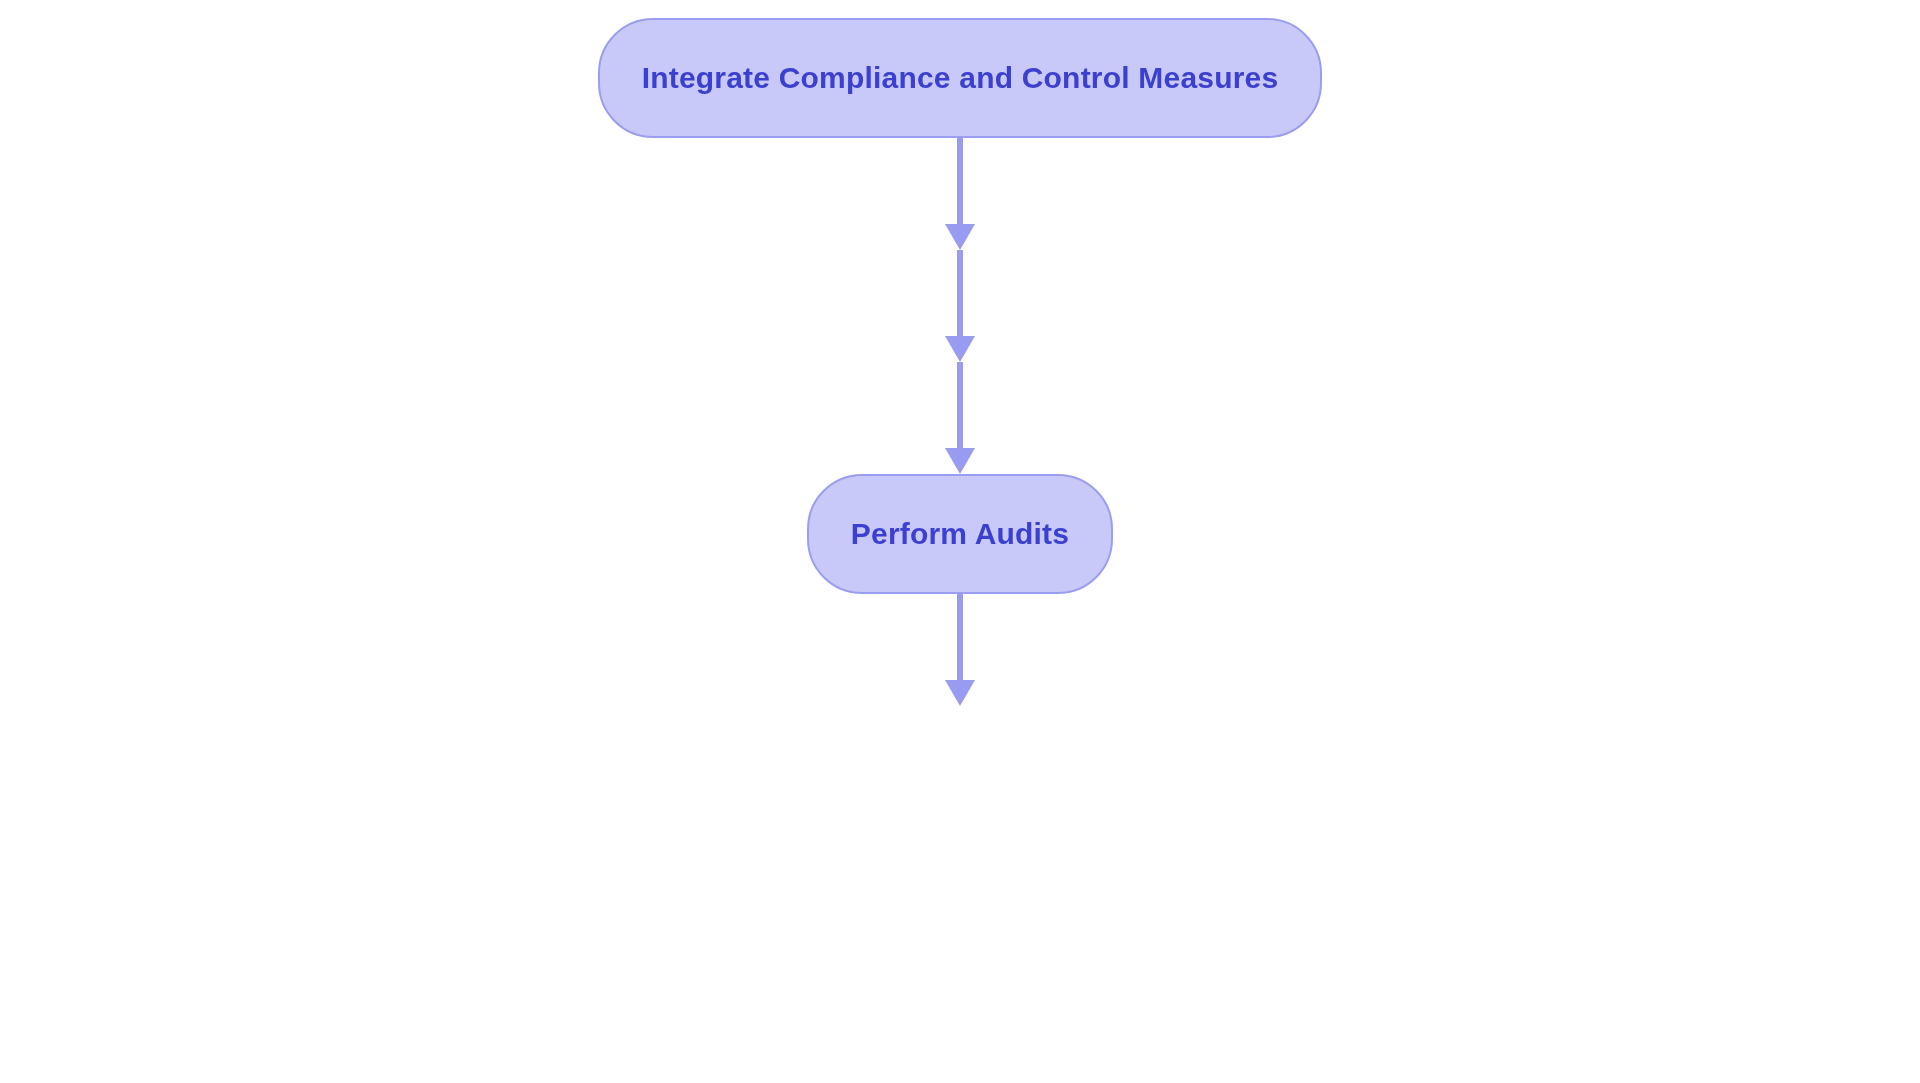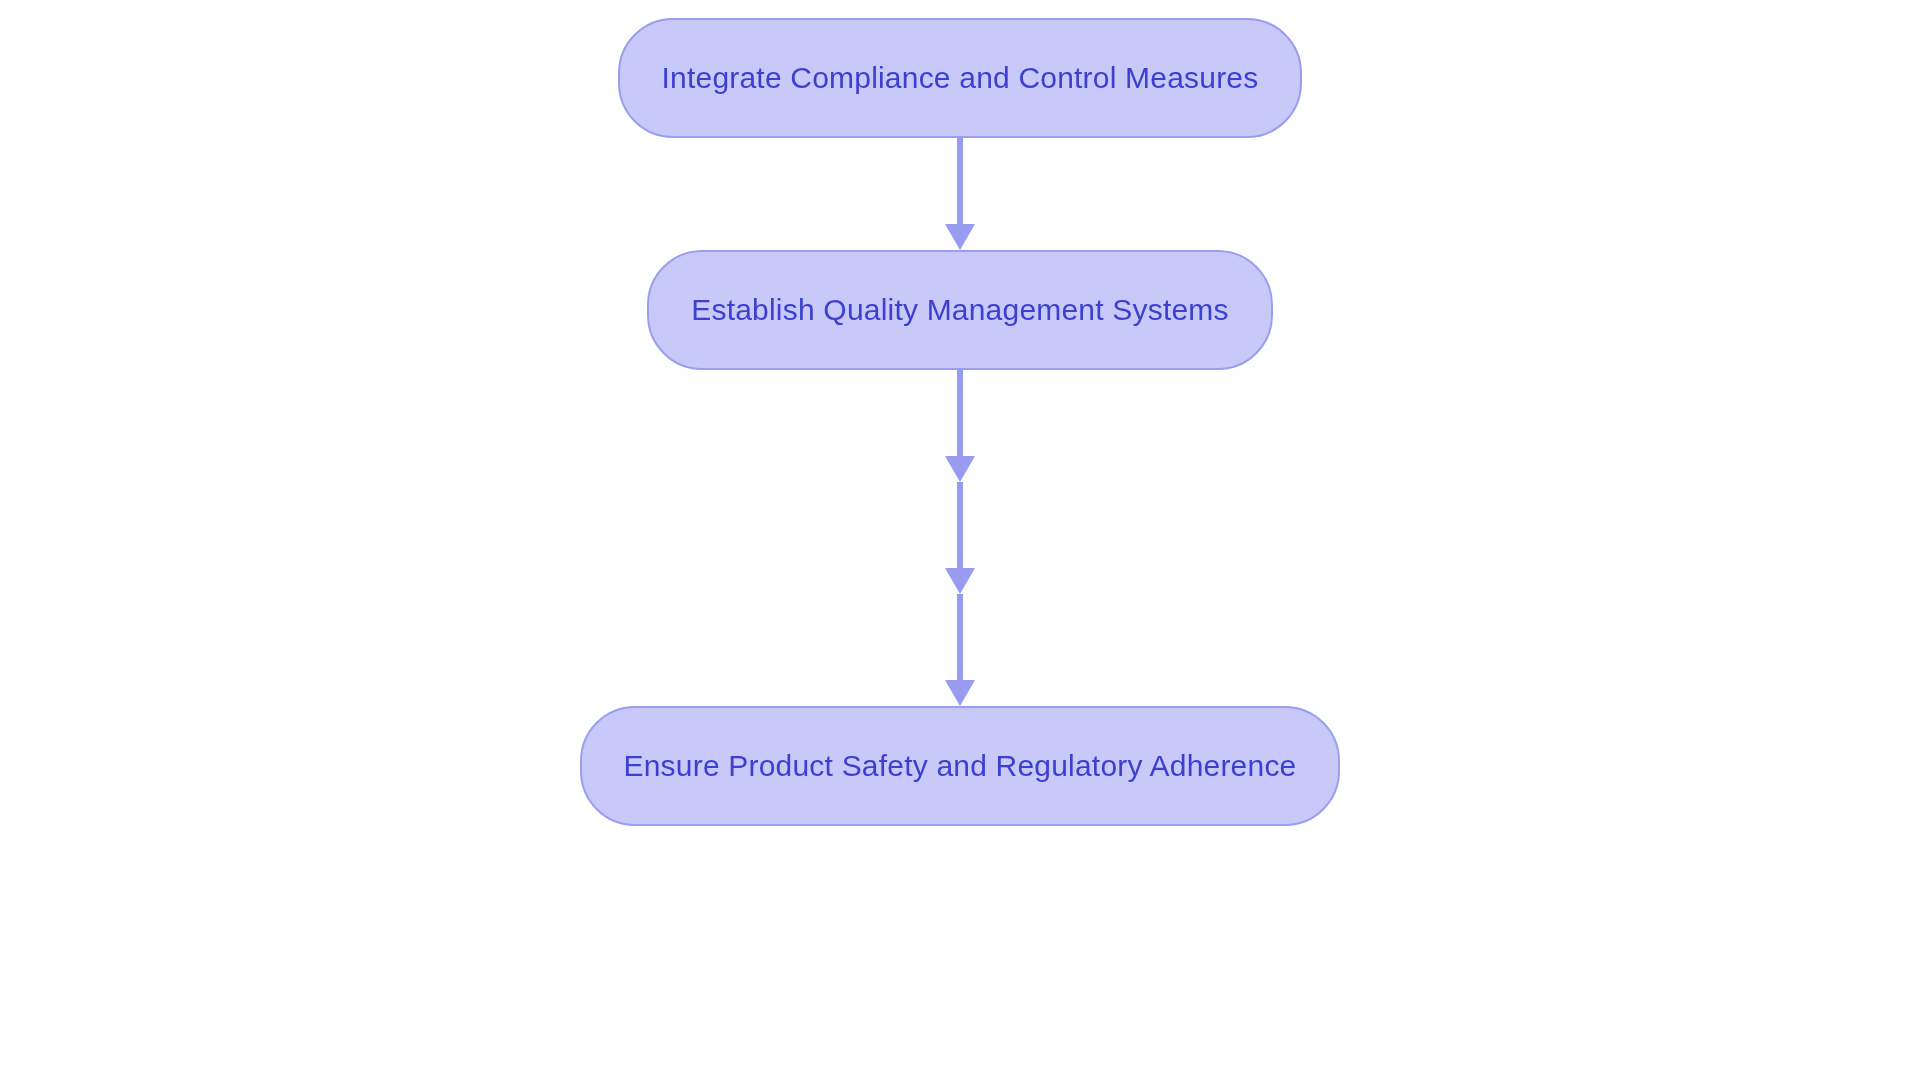--- a/index.html
+++ b/index.html
@@ -2,21 +2,21 @@
 <html style="--bg: #ffffff; --node-fill: #c8c9f8; --node-border: #9a9ef0; --arrow: #979cf0; --text: #3b40d0;"><head>
 <meta charset="utf-8">
 <style>
   :root{
     --bg:#ffffff;
     --node-fill:#c8c9f8;
     --node-border:#9a9ef0;
     --arrow:#979cf0;
     --text:#3b40d0;
   }
-  *{margin:0;padding:0;box-sizing:border-box;}
+  *{margin:0;padding:0;box-sizing:border-box;font-weight:bold;}
   html,body{width:1920px;height:1083px;background:var(--bg);overflow:hidden;}
   body{font-family:"Liberation Sans", sans-serif;}
   .flow{
     width:1920px;height:1083px;
     display:flex;flex-direction:column;align-items:center;
     padding-top:18px;
   }
   .node{
     height:120px;
     min-width:290px;
@@ -57,38 +57,35 @@
 
   <div class="node">
     <span class="label">Integrate Compliance and Control Measures</span>
   </div>
 
   <div class="arrow">
     <div class="shaft"></div>
     <div class="head"></div>
   </div>
 
-  <div class="node">
-    <span class="label">Establish Quality Management Systems</span>
-  </div>
-
-  <div class="arrow">
-    <div class="shaft"></div>
-    <div class="head"></div>
-  </div>
-
 
   <div class="arrow">
     <div class="shaft"></div>
     <div class="head"></div>
   </div>
 
 
   <div class="arrow">
     <div class="shaft"></div>
     <div class="head"></div>
   </div>
 
   <div class="node">
-    <span class="label">Ensure Product Safety and Regulatory Adherence</span>
+    <span class="label">Perform Audits</span>
   </div>
+
+  <div class="arrow">
+    <div class="shaft"></div>
+    <div class="head"></div>
+  </div>
+
 
 </div>
 
 </body></html>

